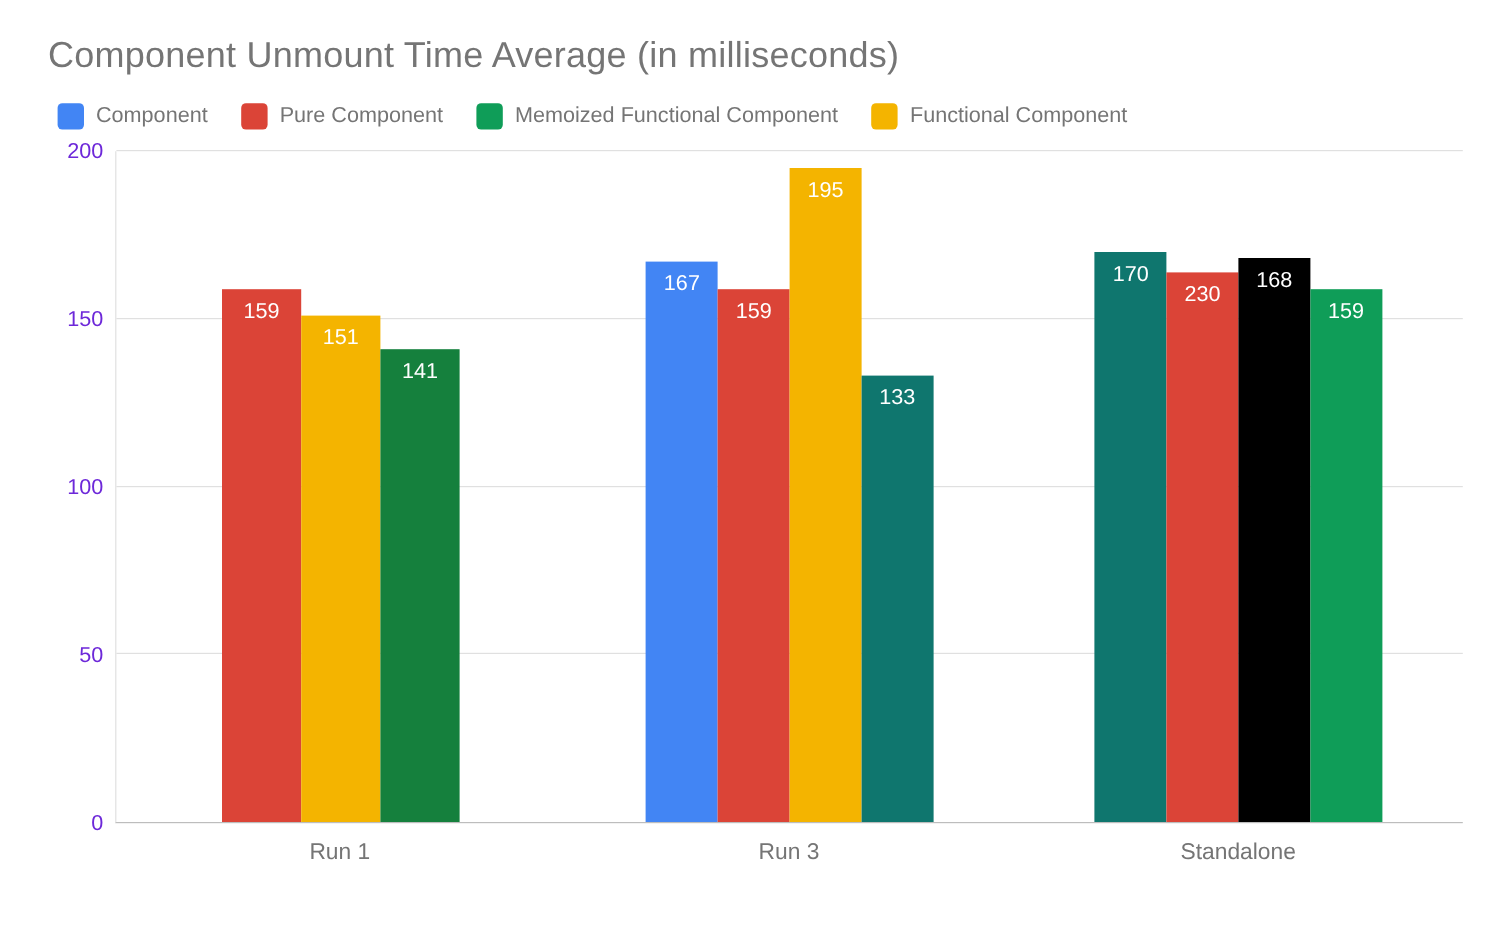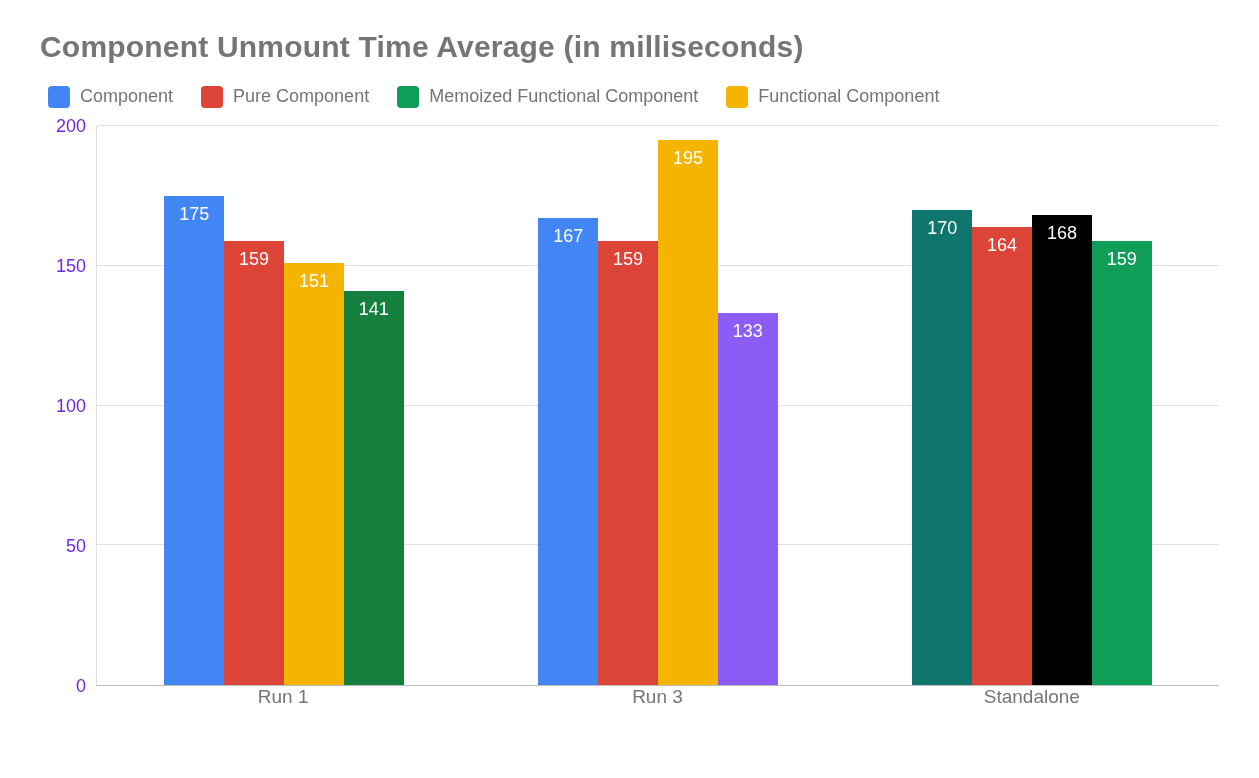--- a/index.html
+++ b/index.html
@@ -5,21 +5,21 @@
   * { box-sizing: border-box; }
   body {
     margin: 0;
     padding: 30px 40px;
     font-family: Arial, Helvetica, sans-serif;
     background: #fff;
     color: #595959;
   }
   .title {
     font-size: 30px;
-    font-weight: 700;
+    font-weight: 400;
     color: #757575;
     margin: 0 0 22px 0;
     letter-spacing: 0.2px;
   }
   .legend {
     display: flex;
     gap: 28px;
     margin: 0 0 18px 8px;
     flex-wrap: wrap;
     align-items: center;
@@ -93,20 +93,21 @@
     font-size: 18px;
     font-weight: 400;
   }
   .x-axis {
     display: flex;
     margin-left: 56px;
   }
   .x-label {
     flex: 1;
     text-align: center;
+    padding-top: 14px;
     font-size: 19px;
     color: #757575;
   }
 </style>
 </head>
 <body>
 
 <h1 class="title">Component Unmount Time Average (in milliseconds)</h1>
 
 <div class="legend">
@@ -137,53 +138,50 @@
     <span class="y-tick" style="bottom:0%">0</span>
   </div>
   <div class="plot">
     <div class="gridline" style="bottom:100%"></div>
     <div class="gridline" style="bottom:75%"></div>
     <div class="gridline" style="bottom:50%"></div>
     <div class="gridline" style="bottom:25%"></div>
 
     <div class="groups">
       <div class="group">
-        <div class="bar" style="height:87.5%;background:#4285F4">
-            <span class="bar-label">175</span>
-          </div>
         <div class="bar" style="height:79.5%;background:#DB4437">
             <span class="bar-label">159</span>
           </div>
         <div class="bar" style="height:75.5%;background:#F4B400">
             <span class="bar-label">151</span>
           </div>
         <div class="bar" style="height:70.5%;background:#15803d">
             <span class="bar-label">141</span>
           </div>
       </div>
       <div class="group">
         <div class="bar" style="height:83.5%;background:#4285F4">
             <span class="bar-label">167</span>
           </div>
         <div class="bar" style="height:79.5%;background:#DB4437">
             <span class="bar-label">159</span>
           </div>
         <div class="bar" style="height:97.5%;background:#F4B400">
             <span class="bar-label">195</span>
           </div>
-        <div class="bar" style="height:66.5%;background:#8b5cf6">
+        <div class="bar" style="height:66.5%;background:#0f766e">
             <span class="bar-label">133</span>
           </div>
       </div>
       <div class="group">
         <div class="bar" style="height:85%;background:#0f766e">
             <span class="bar-label">170</span>
           </div>
         <div class="bar" style="height:82%;background:#DB4437">
-            <span class="bar-label">164</span>
+            <span class="bar-label">230</span>
           </div>
         <div class="bar" style="height:84%;background:#000000">
             <span class="bar-label">168</span>
           </div>
         <div class="bar" style="height:79.5%;background:#0F9D58">
             <span class="bar-label">159</span>
           </div>
       </div>
     </div>
   </div>

